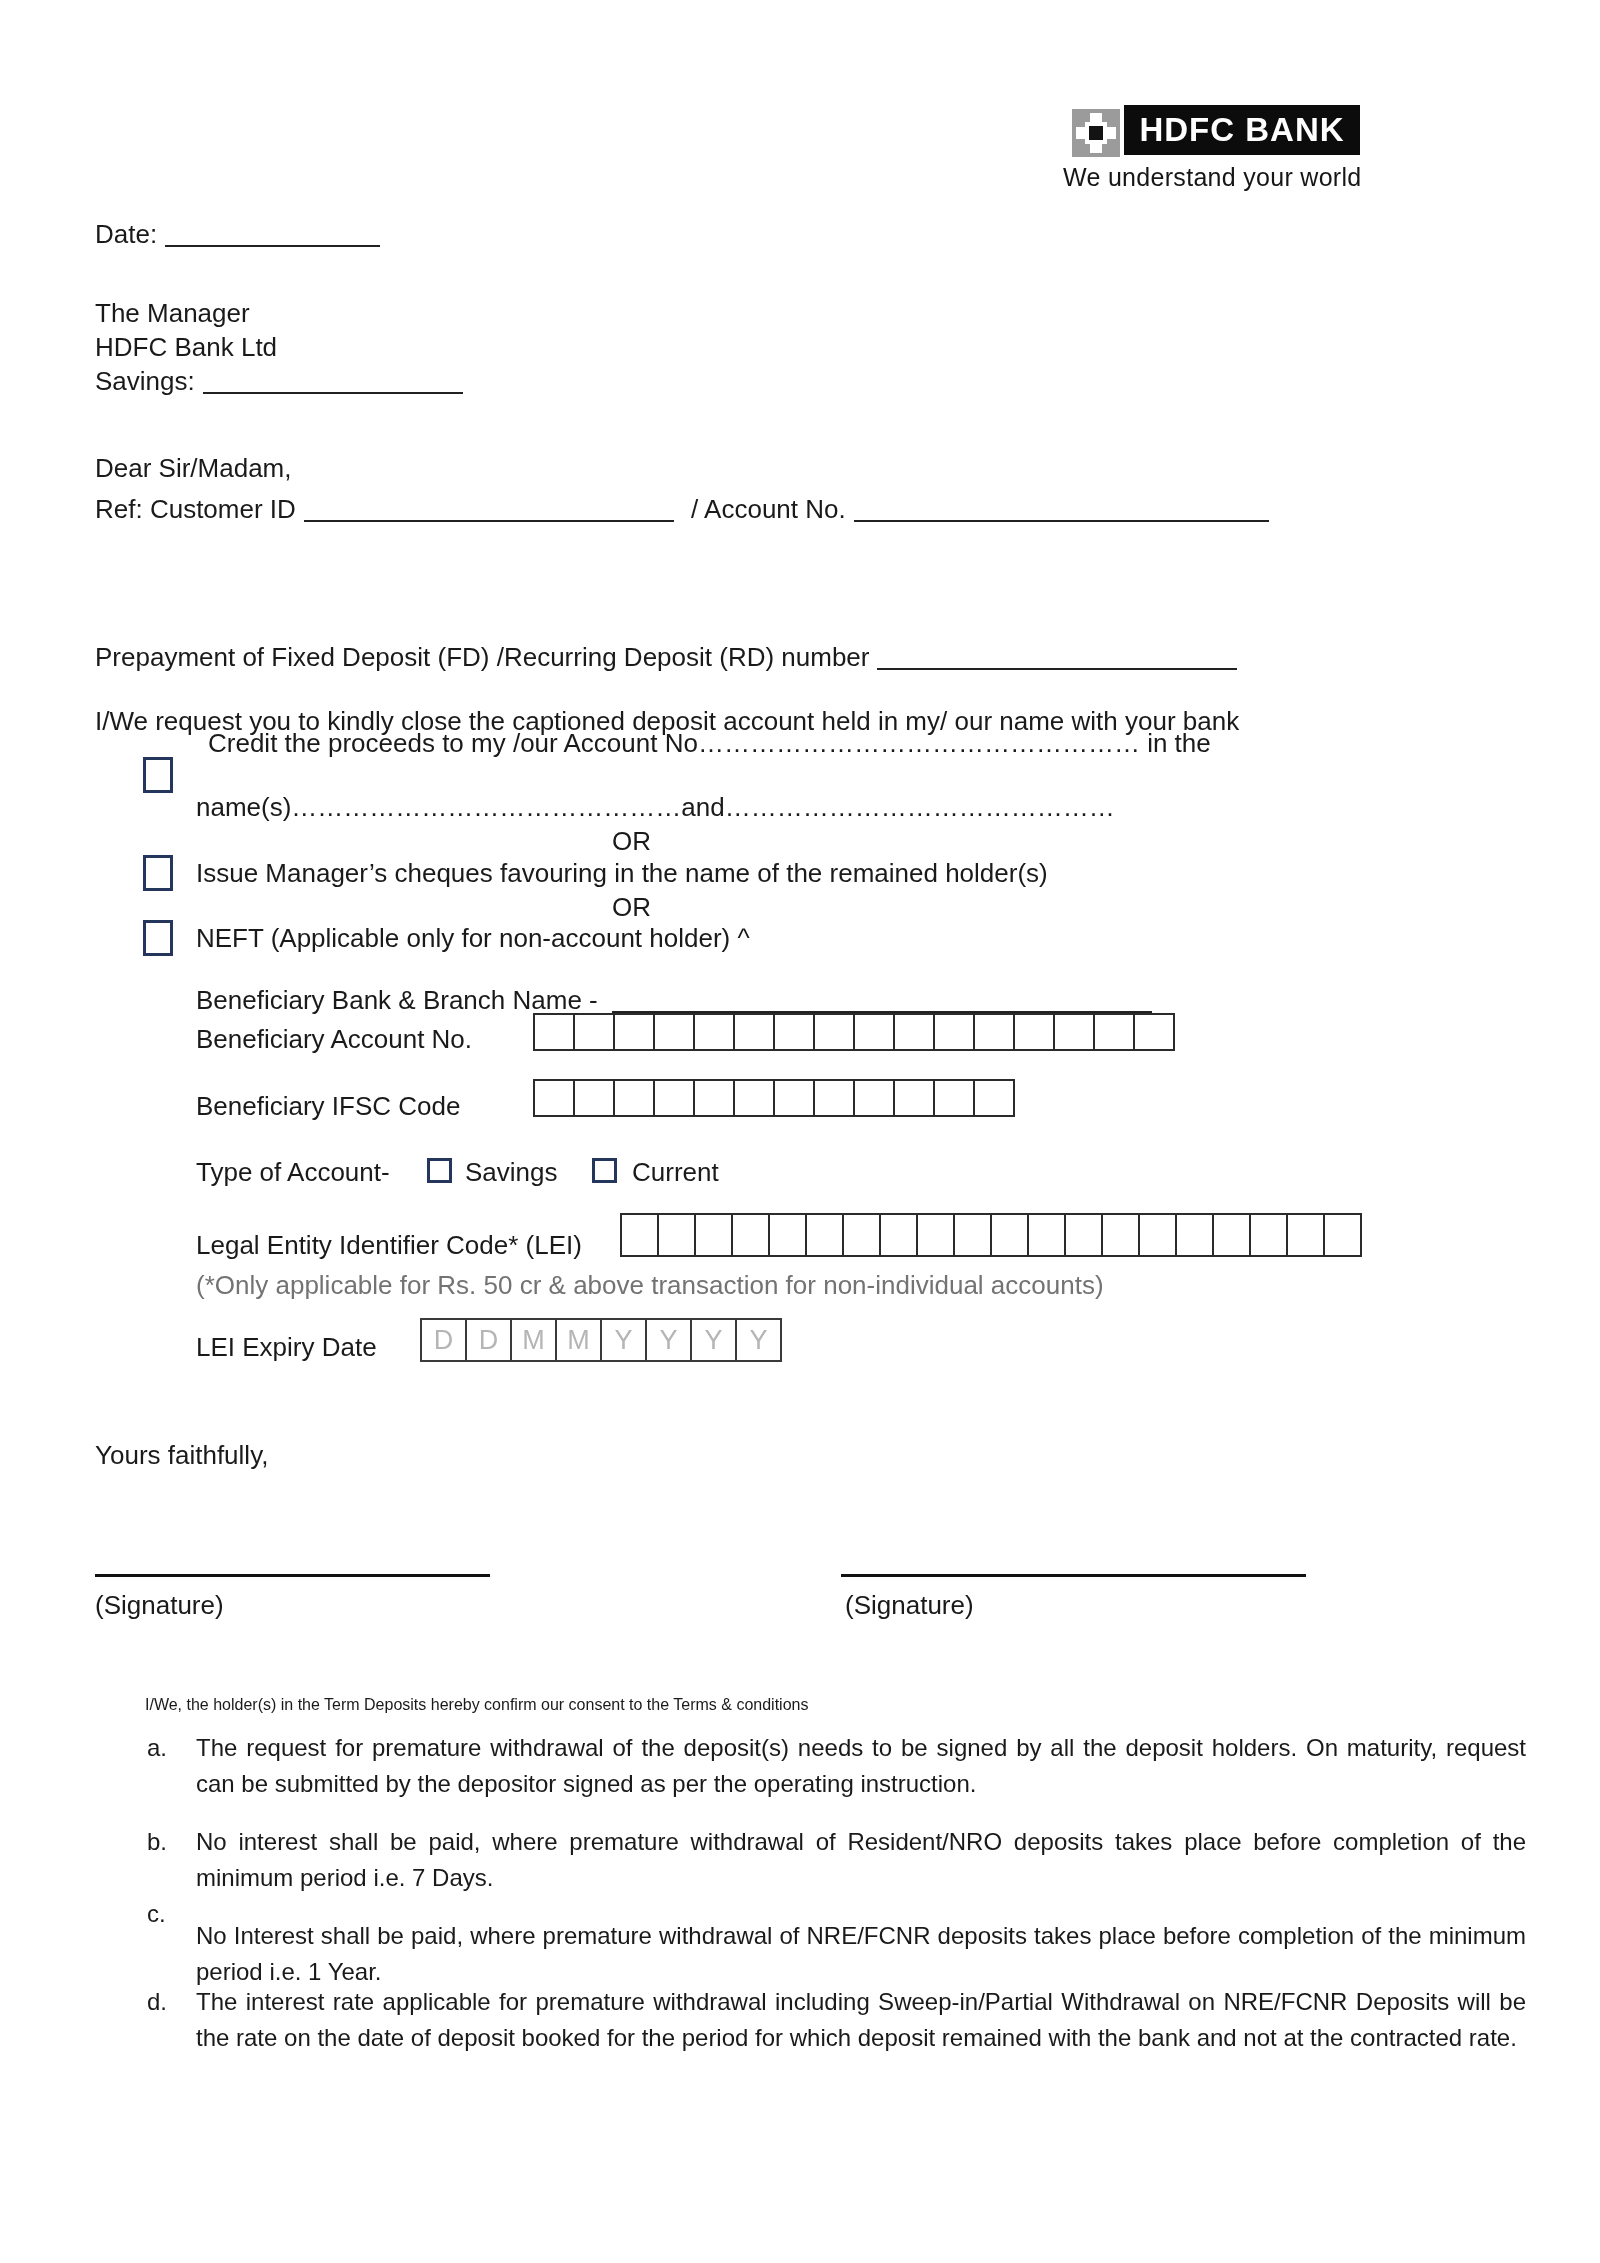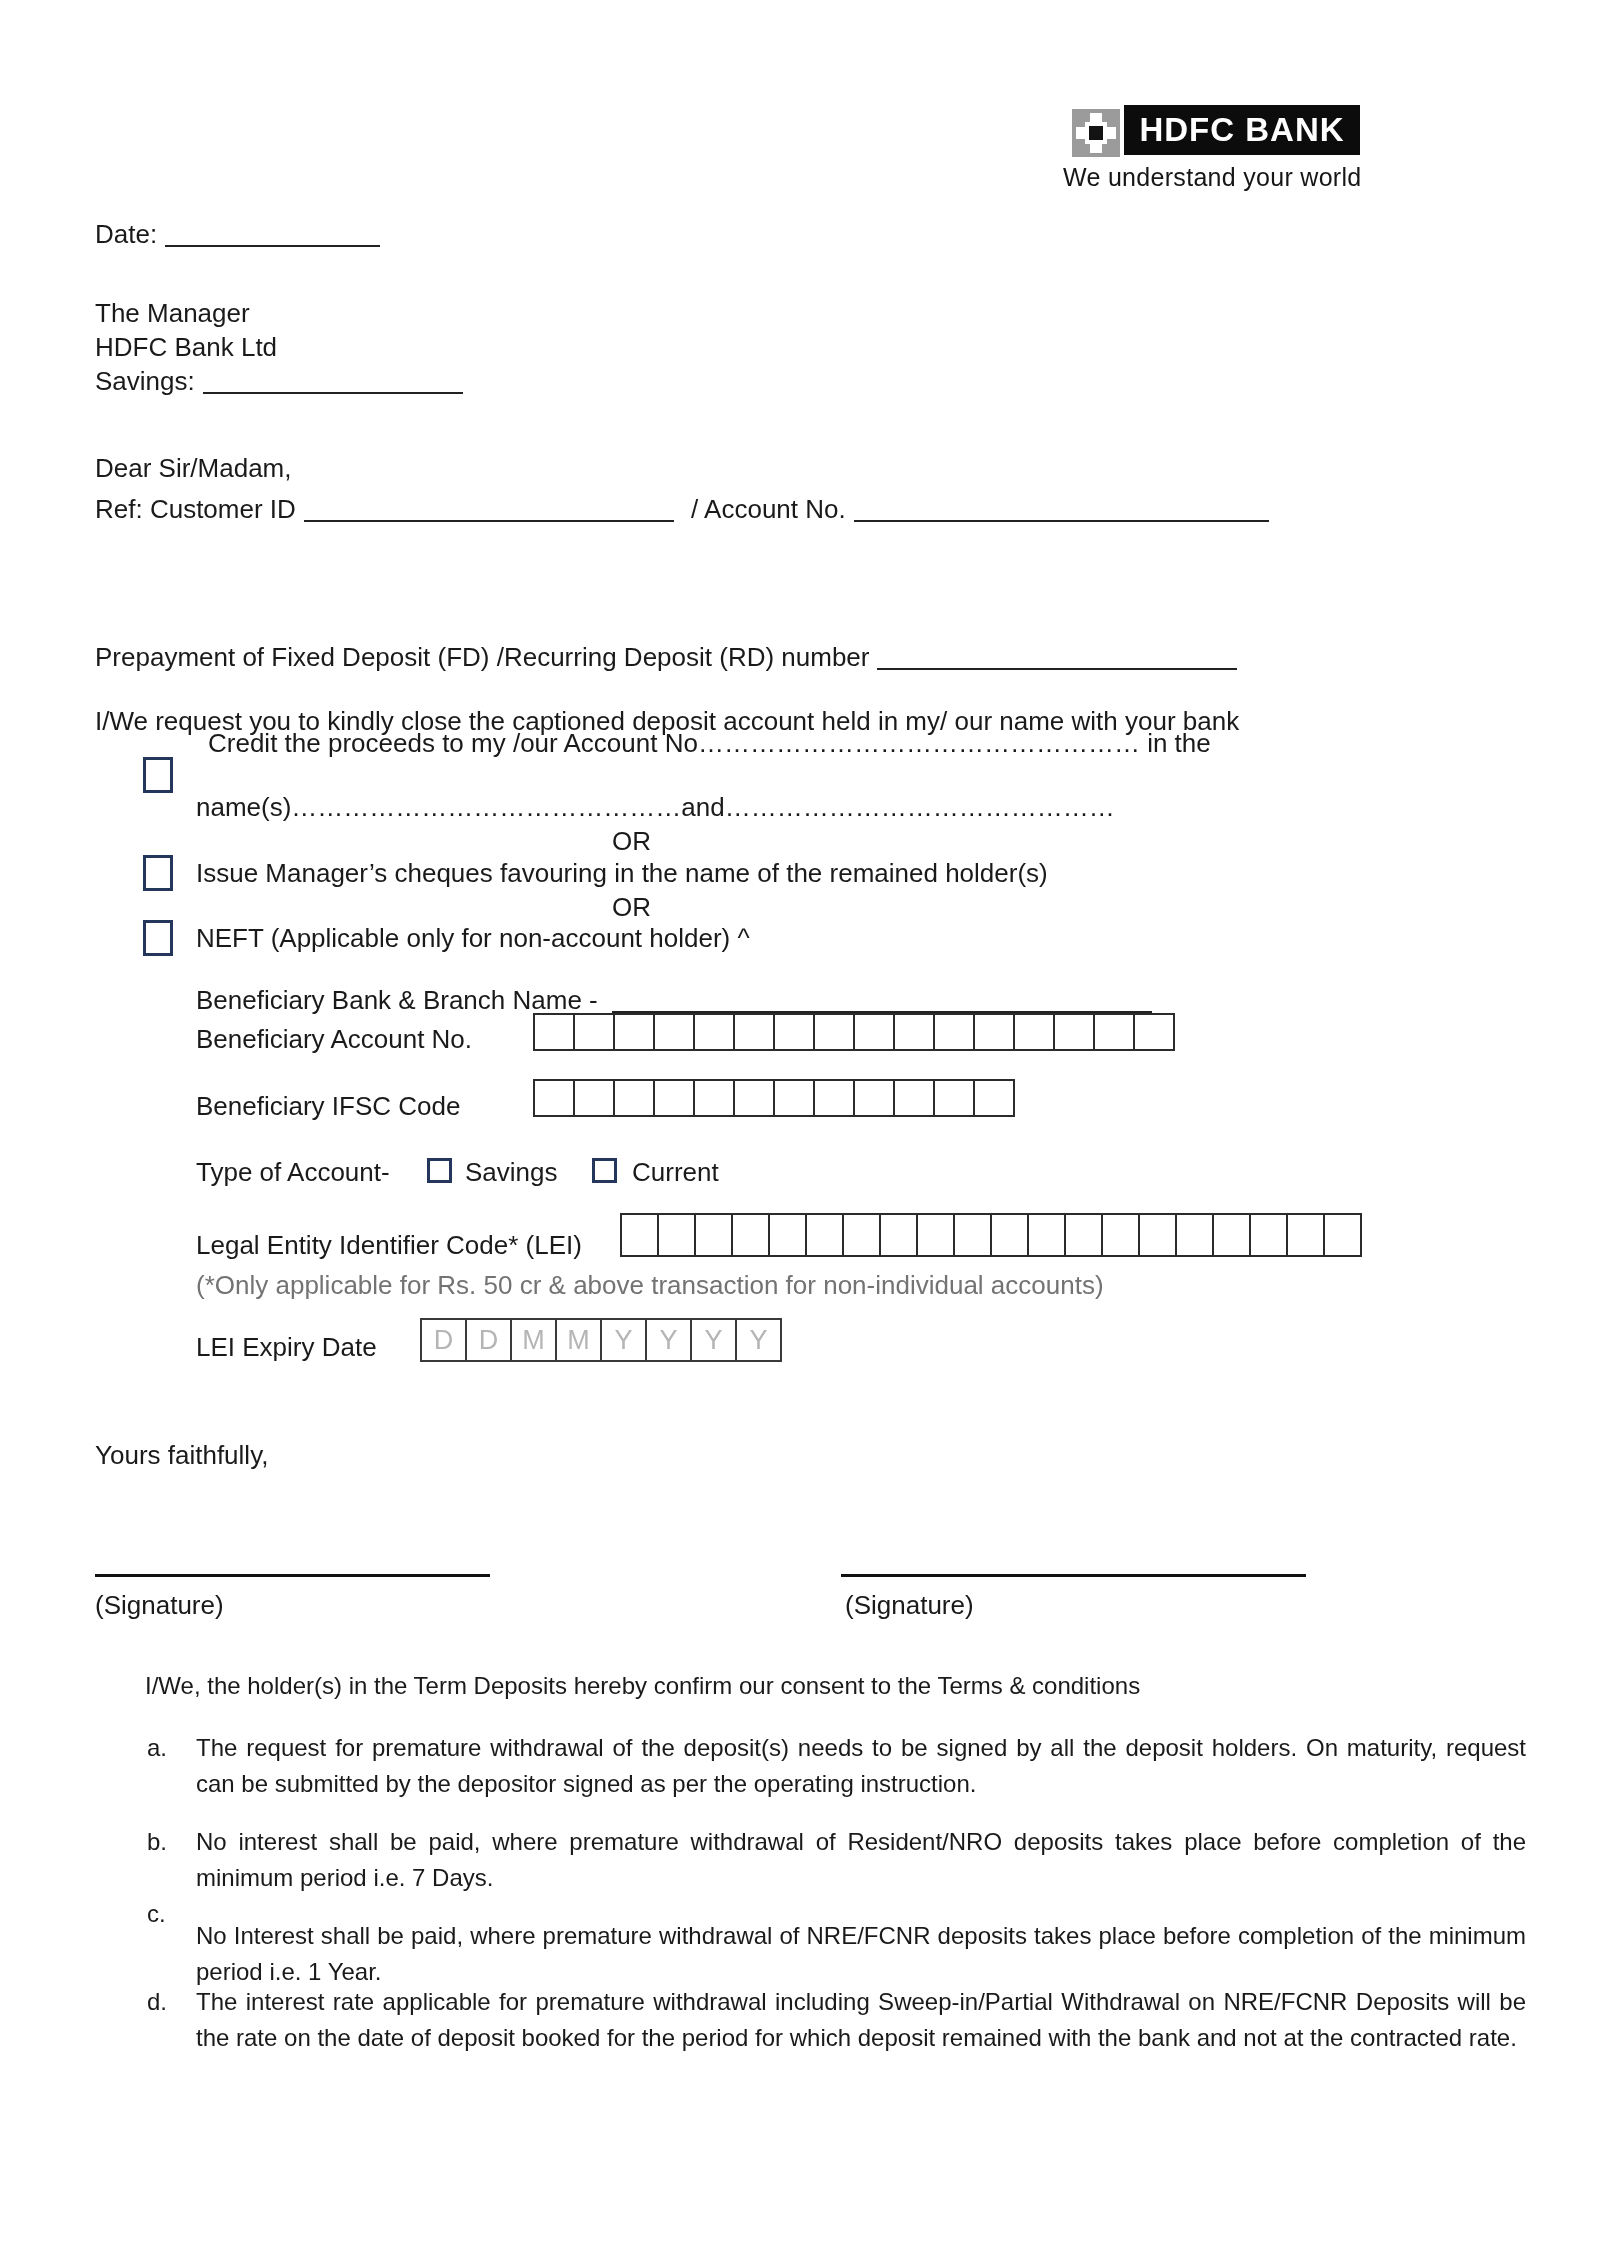--- a/index.html
+++ b/index.html
@@ -34,21 +34,21 @@
   
   .cellrow{position:absolute;display:flex;}
   .cell{width:42px;height:38px;border:2px solid #2b2b2b;margin-left:-2px;background:#fff;box-sizing:border-box;}
   .cellrow .cell:first-child{margin-left:0;}
   .cellrow.lei .cell{width:39px;height:44px;}
   .cellrow.exp .cell{width:47px;height:44px;display:flex;align-items:center;justify-content:center;
     font-size:27px;color:#b5b5b5;border-color:#3a3a3a;}
   
   .term-key{position:absolute;font-size:24px;line-height:36px;color:#1a1a1a;}
   .term-text{position:absolute;font-size:24px;line-height:36px;color:#1a1a1a;width:1330px;text-align:justify;white-space:normal;}
-  .intro{font-size:24px;}
+  .intro{font-size:16px;margin-top:24px;}
 </style>
 </head>
 <body>
 
 <div class="page">
 
   <div>
     <div class="logo-icon">
       <div class="li-v"></div>
       <div class="li-h"></div>

